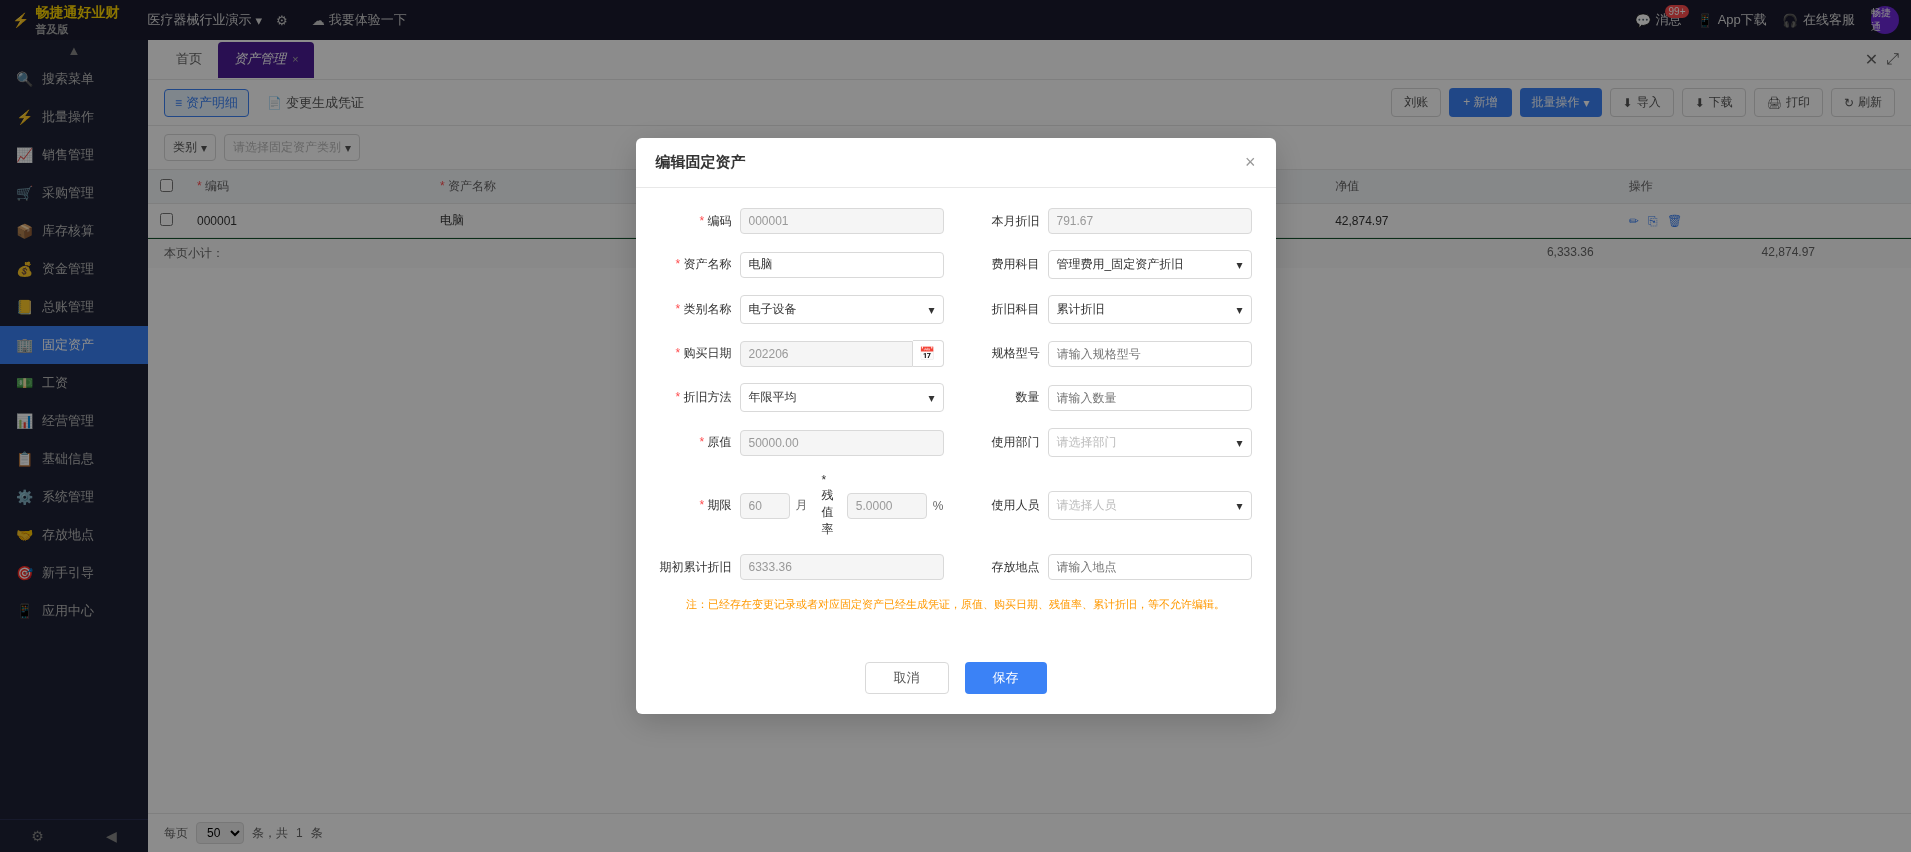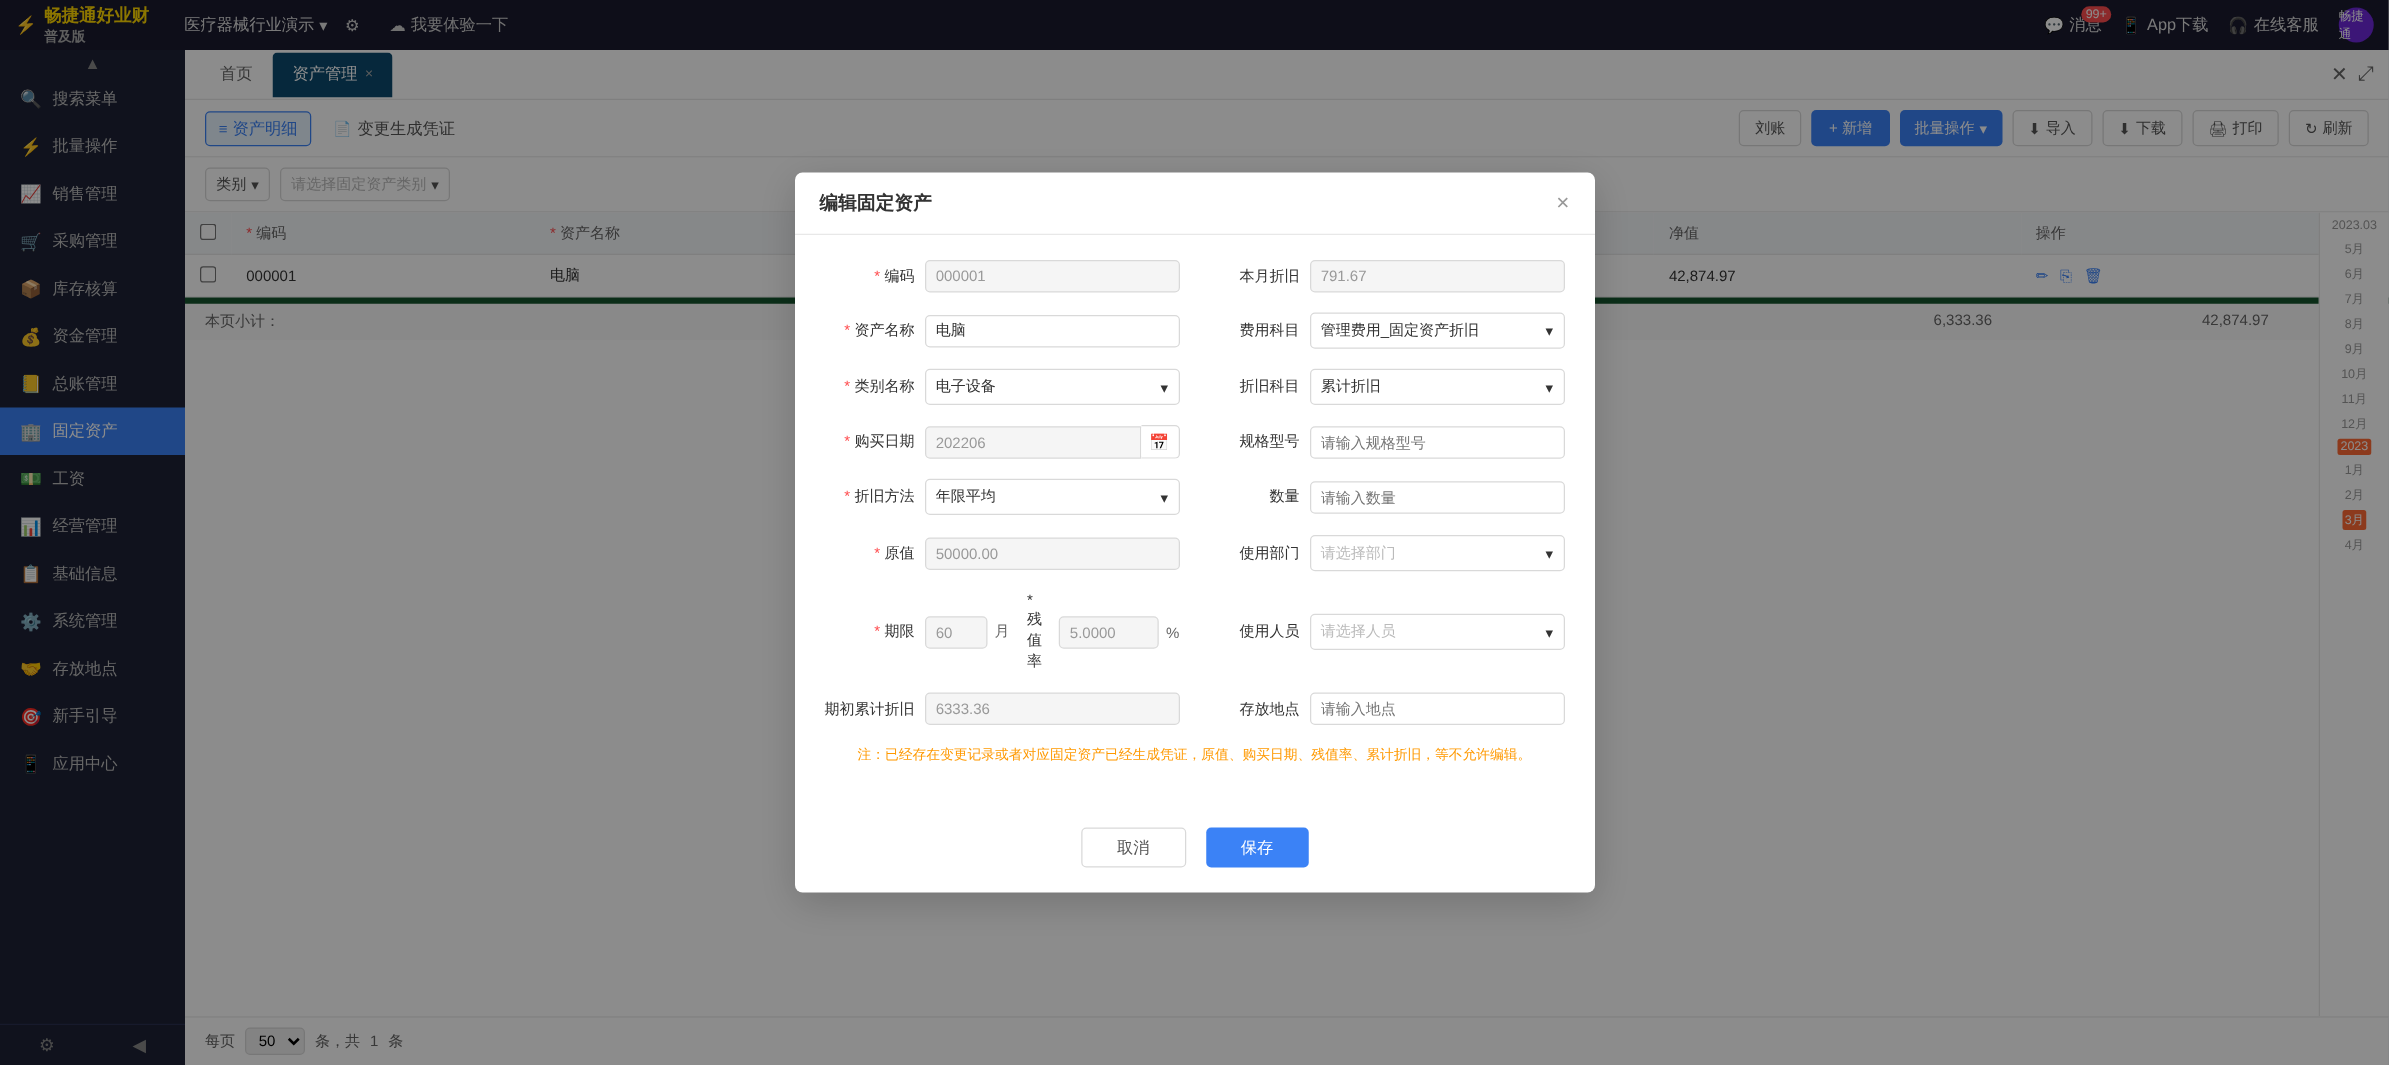--- a/index.html
+++ b/index.html
@@ -26,21 +26,21 @@
     .sidebar-scroll-btn { display: flex; justify-content: center; align-items: center; height: 20px; color: #888; cursor: pointer; }
     .sidebar-item { display: flex; align-items: center; gap: 8px; padding: 10px 16px; color: #bbb; cursor: pointer; font-size: 13px; }
     .sidebar-item.active { background: #3b82f6; color: #fff; }
     .sidebar-item-icon { width: 18px; text-align: center; font-size: 14px; }
     .sidebar-bottom { margin-top: auto; padding: 8px 0; display: flex; align-items: center; justify-content: space-around; border-top: 1px solid #2a3050; }
     .sidebar-bottom-btn { color: #888; cursor: pointer; font-size: 14px; }
 
     
     .tab-bar { display: flex; align-items: center; background: #fff; border-bottom: 1px solid #e8e8e8; padding: 0 12px; height: 40px; flex-shrink: 0; }
     .tab { display: flex; align-items: center; gap: 6px; padding: 8px 16px; cursor: pointer; color: #666; font-size: 13px; border-bottom: 2px solid transparent; }
-    .tab.active { color: #fff; background: #0c4a6e; border-radius: 4px 4px 0 0; }
+    .tab.active { color: #fff; background: #4c1d95; border-radius: 4px 4px 0 0; font-style: italic; }
     .tab-close { font-size: 11px; color: #aaa; cursor: pointer; }
     .tab-bar-right { margin-left: auto; display: flex; gap: 8px; }
     .tab-bar-btn { cursor: pointer; color: #666; font-size: 16px; }
 
     
     .content-toolbar { background: #fff; padding: 8px 16px; display: flex; align-items: center; gap: 8px; border-bottom: 1px solid #e8e8e8; flex-shrink: 0; }
     .toolbar-tab { display: flex; align-items: center; gap: 4px; padding: 4px 10px; border-radius: 4px; cursor: pointer; font-size: 13px; color: #555; }
     .toolbar-tab.active { background: #e8f4ff; color: #3b82f6; border: 1px solid #3b82f6; }
     .toolbar-tab-icon { font-size: 12px; }
     .toolbar-right { margin-left: auto; display: flex; gap: 8px; }
@@ -293,42 +293,26 @@
       <td>6,333.36</td>
       <td>42,874.97</td>
       <td>
         <span style="cursor:pointer;color:#3b82f6;margin-right:6px">✏</span>
         <span style="cursor:pointer;color:#3b82f6;margin-right:6px">⎘</span>
         <span style="cursor:pointer;color:#3b82f6">🗑</span>
       </td>
     </tr>
             </tbody>
         </table>
-        <div style="padding:6px 16px;font-size:12px;color:#666;background:#fafafa;border-top:5px solid #14532d;display:flex;gap:8px;">
+        <div style="padding:6px 16px;font-size:12px;color:#666;background:#fafafa;border-top:1px solid #14532d;display:flex;gap:8px;">
           <span>本页小计：</span>
           <span style="margin-left:auto;padding-right:160px">6,333.36</span>
           <span style="padding-right:80px">42,874.97</span>
         </div>
 
-        <div style="position:absolute;right:0;top:0;width:56px;background:#fff;border-left:1px solid #e8e8e8;height:100%;display:flex;flex-direction:column;align-items:center;padding:4px 0;gap:4px;" id="right-dates">
-            <div class="scroll-date" style="font-size: 10px; padding: 1px 2px; cursor: pointer; color: rgb(153, 153, 153);">2023.03</div>
-            <div class="scroll-date" style="font-size: 10px; padding: 1px 2px; cursor: pointer; color: rgb(153, 153, 153);">5月</div>
-            <div class="scroll-date" style="font-size: 10px; padding: 1px 2px; cursor: pointer; color: rgb(153, 153, 153);">6月</div>
-            <div class="scroll-date" style="font-size: 10px; padding: 1px 2px; cursor: pointer; color: rgb(153, 153, 153);">7月</div>
-            <div class="scroll-date" style="font-size: 10px; padding: 1px 2px; cursor: pointer; color: rgb(153, 153, 153);">8月</div>
-            <div class="scroll-date" style="font-size: 10px; padding: 1px 2px; cursor: pointer; color: rgb(153, 153, 153);">9月</div>
-            <div class="scroll-date" style="font-size: 10px; padding: 1px 2px; cursor: pointer; color: rgb(153, 153, 153);">10月</div>
-            <div class="scroll-date" style="font-size: 10px; padding: 1px 2px; cursor: pointer; color: rgb(153, 153, 153);">11月</div>
-            <div class="scroll-date" style="font-size: 10px; padding: 1px 2px; cursor: pointer; color: rgb(153, 153, 153);">12月</div>
-            <div class="scroll-date highlight" style="font-size: 10px; padding: 1px 2px; cursor: pointer; color: rgb(255, 255, 255); background: rgb(255, 107, 53); border-radius: 2px;">2023</div>
-            <div class="scroll-date" style="font-size: 10px; padding: 1px 2px; cursor: pointer; color: rgb(153, 153, 153);">1月</div>
-            <div class="scroll-date" style="font-size: 10px; padding: 1px 2px; cursor: pointer; color: rgb(153, 153, 153);">2月</div>
-            <div class="scroll-date highlight" style="font-size: 10px; padding: 1px 2px; cursor: pointer; color: rgb(255, 255, 255); background: rgb(255, 107, 53); border-radius: 2px;">3月</div>
-            <div class="scroll-date" style="font-size: 10px; padding: 1px 2px; cursor: pointer; color: rgb(153, 153, 153);">4月</div>
-          </div>
       </div>
 
       <div class="table-footer">
         <span>每页</span>
         <select class="page-select">
           <option>50</option>
         </select>
         <span>条，共</span>
         <span>1</span>
         <span>条</span>

